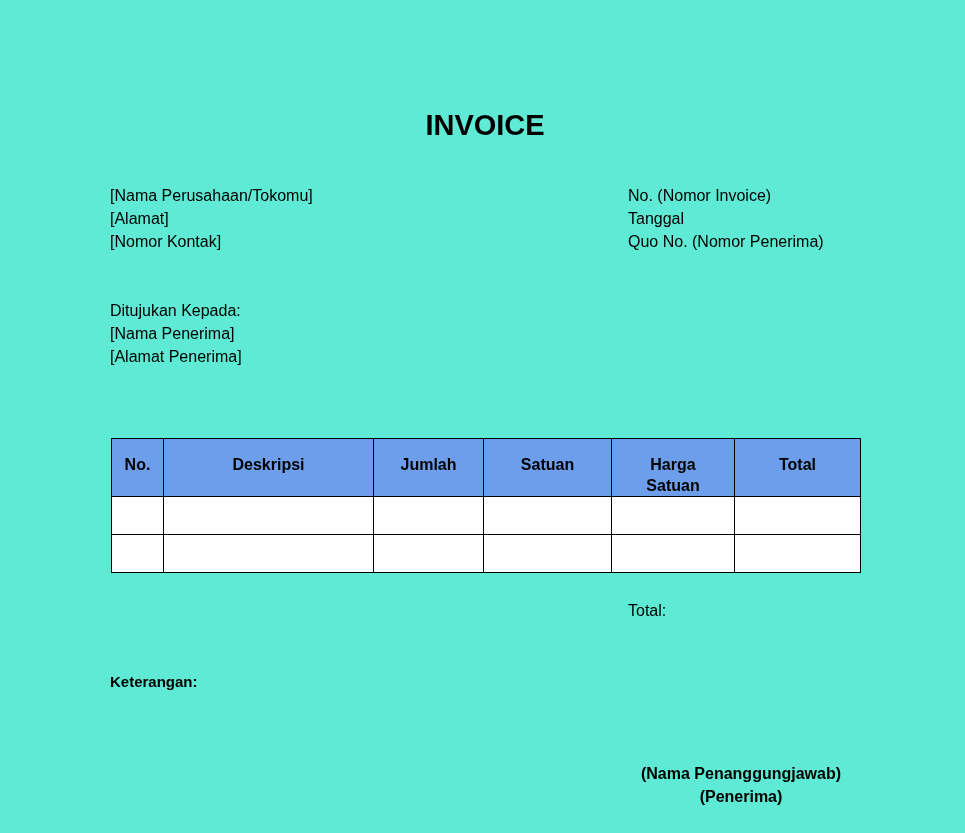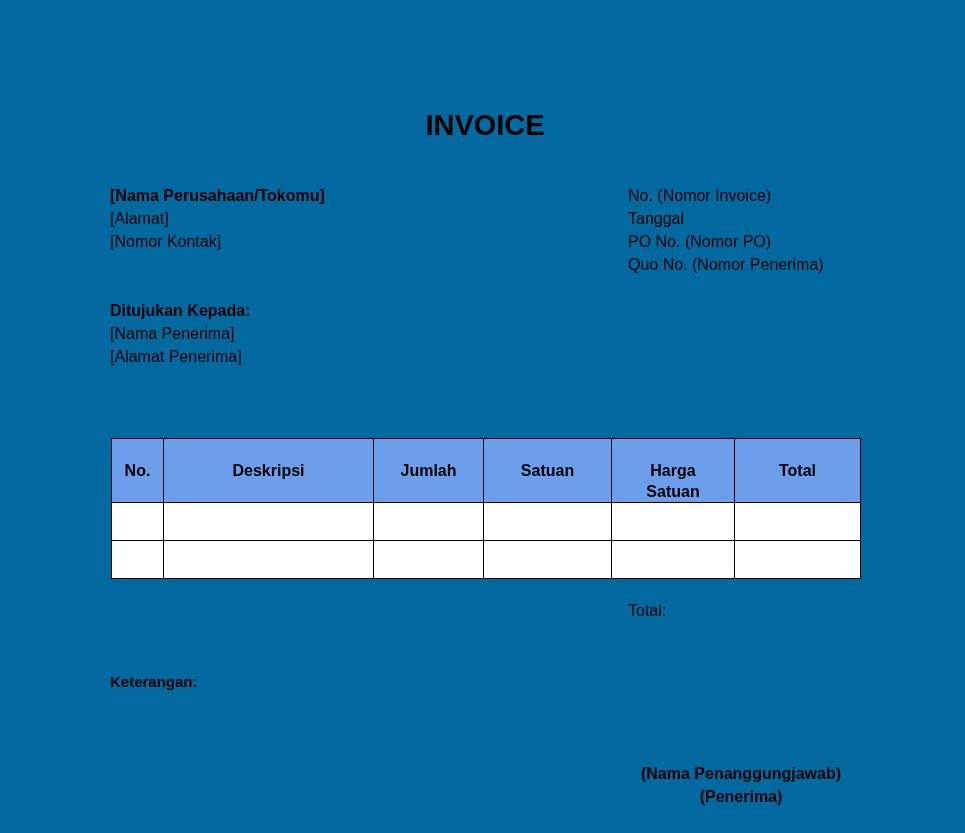--- a/index.html
+++ b/index.html
@@ -10,61 +10,61 @@
   * { margin: 0; padding: 0; box-sizing: border-box; }
   html, body { background: #ffffff; }
   body {
     font-family: "Liberation Sans", "DejaVu Sans", sans-serif;
     color: var(--text-color);
   }
   .page {
     position: relative;
     width: 965px;
     height: 833px;
-    background: #0369a1;
+    background: #5eead4;
     overflow: hidden;
   }
   .doc-title {
     position: absolute;
     left: 110px;
     top: 110px;
     width: 750px;
     text-align: center;
     font-size: 29px;
     font-weight: bold;
     line-height: 30px;
   }
   .text-block {
     position: absolute;
     font-size: 16px;
     line-height: 23px;
   }
   .company-block { left: 110px; top: 184px; }
   .meta-block    { left: 628px; top: 184px; }
   .recipient-block { left: 110px; top: 299px; }
-  .bold { font-weight: bold; }
+  .bold { font-weight: normal; }
 
   table.items {
     position: absolute;
     left: 111px;
     top: 438px;
     width: 749px;
     border-collapse: collapse;
     table-layout: fixed;
   }
   table.items th, table.items td {
     border: 1px solid var(--border-color);
     font-size: 16px;
   }
   table.items th {
     background: var(--header-bg);
     font-weight: bold;
     text-align: center;
     vertical-align: top;
-    padding-top: 21px;
+    padding-top: 15px;
     height: 55px;
     line-height: 21px;
     white-space: pre-line;
   }
   table.items td {
     height: 38px;
     background: #ffffff;
   }
   .total-line {
     position: absolute;
@@ -101,21 +101,20 @@
 
   <div class="text-block company-block">
     <div class="bold">[Nama Perusahaan/Tokomu]</div>
     <div>[Alamat]</div>
     <div>[Nomor Kontak]</div>
   </div>
 
   <div class="text-block meta-block">
     <div>No. (Nomor Invoice)</div>
     <div>Tanggal</div>
-    <div>PO No. (Nomor PO)</div>
     <div>Quo No. (Nomor Penerima)</div>
   </div>
 
   <div class="text-block recipient-block">
     <div class="bold">Ditujukan Kepada:</div>
     <div>[Nama Penerima]</div>
     <div>[Alamat Penerima]</div>
   </div>
 
   <table class="items">

